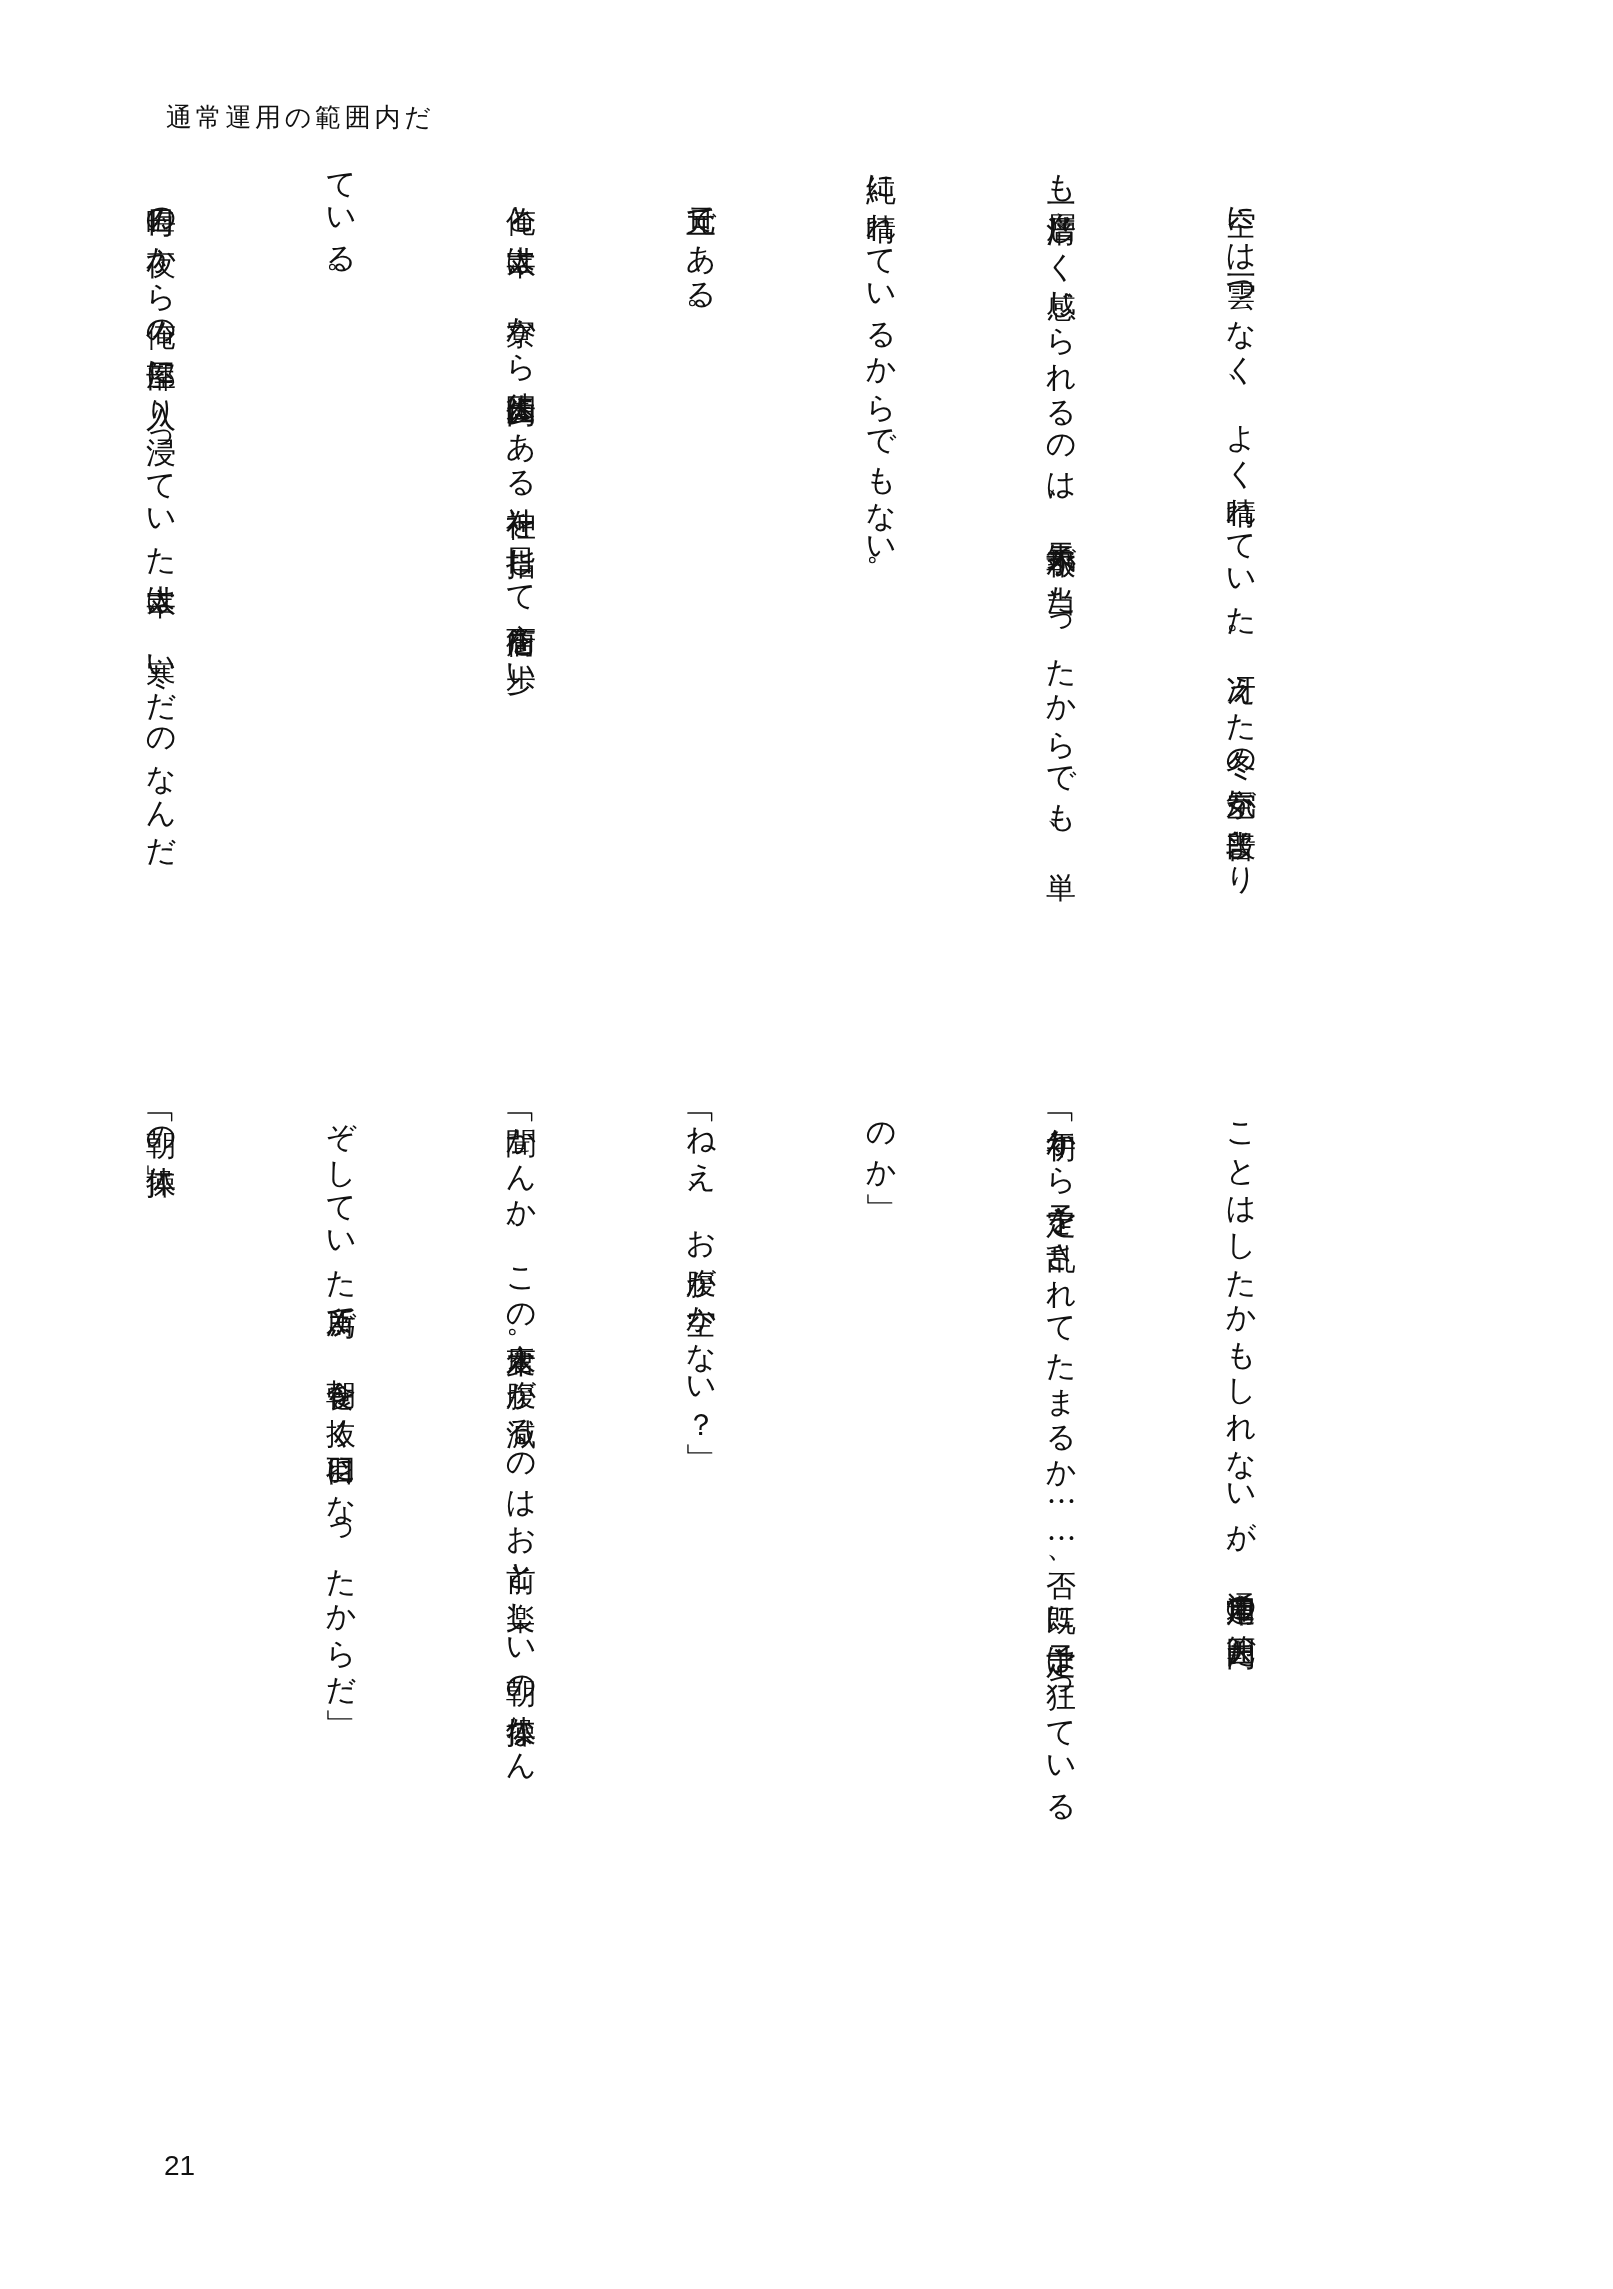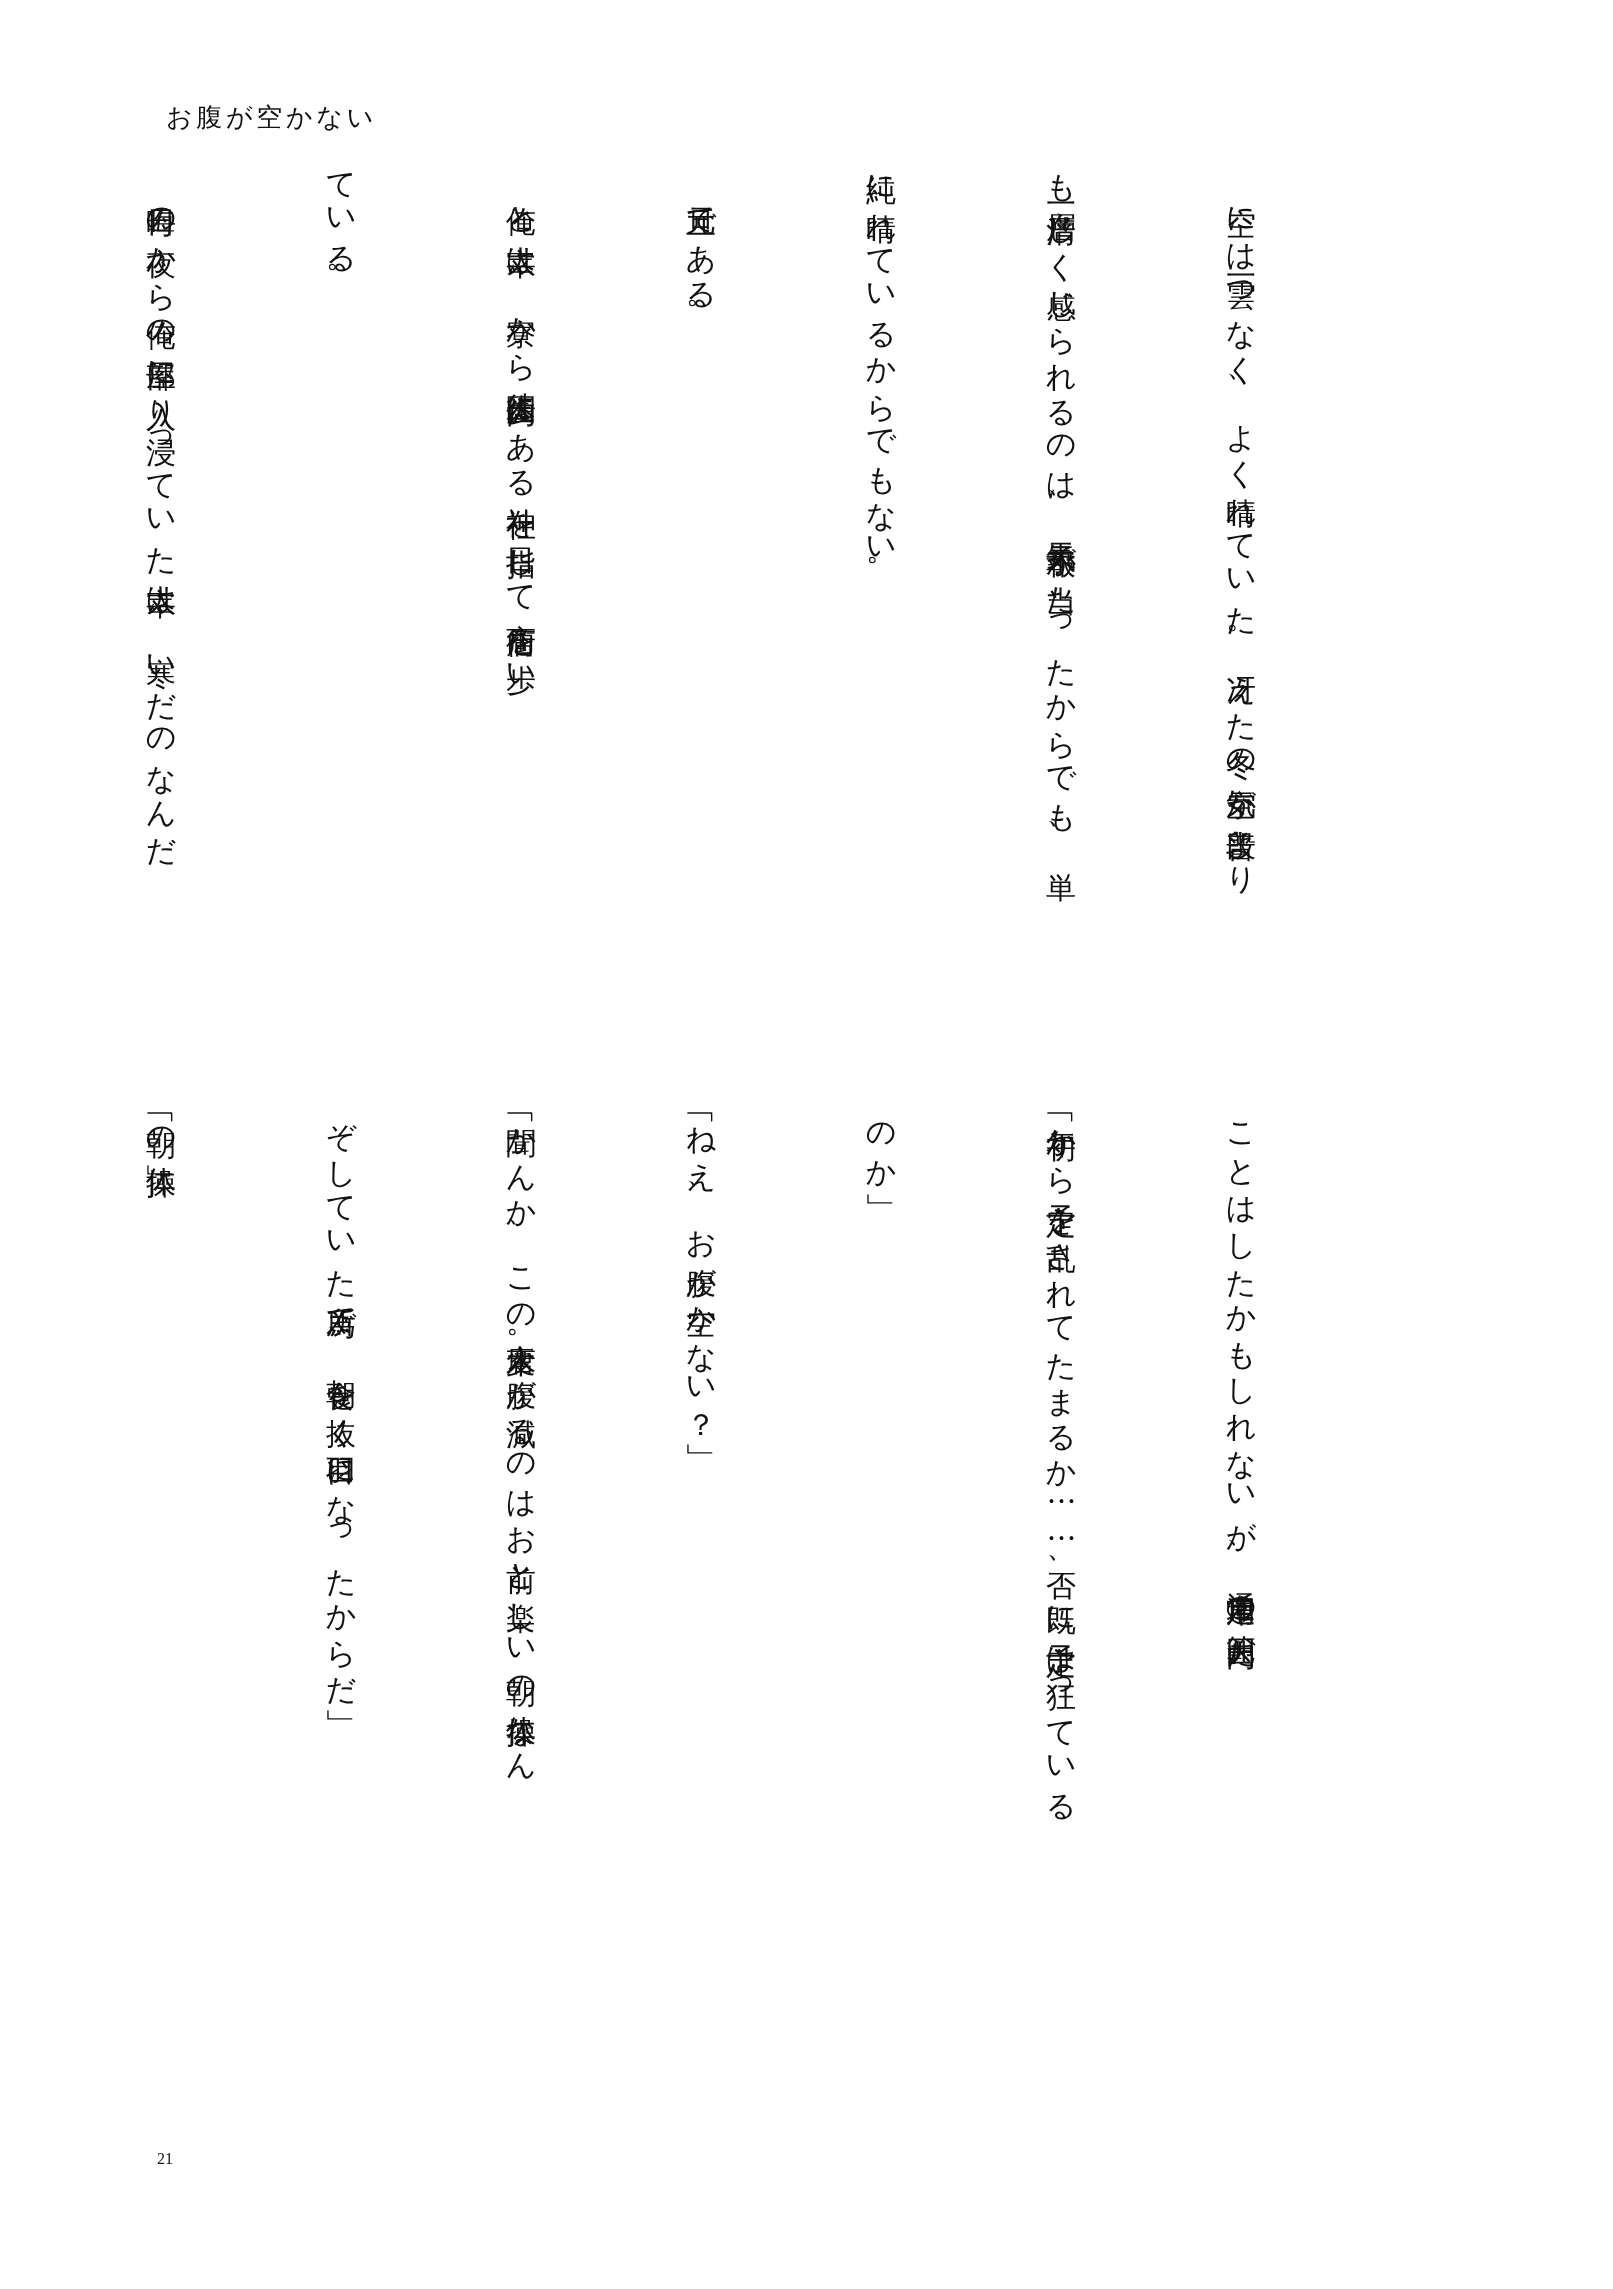--- a/index.html
+++ b/index.html
@@ -1,27 +1,27 @@
 <!DOCTYPE html>
 <html style="font-size:14.8px"><head>
 <meta charset="utf-8">
 <style>
   html, body { margin: 0; padding: 0; background: #ffffff; }
   body { width: 1613px; height: 2290px; position: relative; overflow: hidden; color: #111111; font-family: "DejaVu Serif", "Liberation Serif", serif; }
   .running-head { position: absolute; left: 166px; top: 100px; font-size: 26px; letter-spacing: 3.7px; color: #111; }
-  .page-number { position: absolute; left: 157px; top: 2150px; font-size: 16px; font-family: Liberation Serif, serif; color: #111; }
+  .page-number { position: absolute; left: 164px; top: 2150px; font-size: 28px; font-family: Liberation Sans, sans-serif; color: #111; }
   .block { position: absolute; writing-mode: vertical-rl; text-orientation: upright; font-size: 30px; line-height: 60px; letter-spacing: 1.9px; white-space: pre-wrap; }
   .block-top { right: 222px; top: 152px; height: 886px; width: 1218px; }
   .block-bottom { right: 222px; top: 1103px; height: 904px; width: 1218px; }
   .col { display: block; }
 </style>
 </head>
 <body>
 
-<div class="running-head">お腹が空かない</div>
+<div class="running-head">通常運用の範囲内だ</div>
 
 <div class="block block-top">
   <span class="col">　空には雲一つなく、よく晴れていた。冴えた冬の空気が普段より</span>
   <span class="col">も一層清々しく感じられるのは、天気予報が当たったからでも、単</span>
   <span class="col">純に晴れているからでもない。</span>
   <span class="col">　元旦である。</span>
   <span class="col">　俺と太宰は、寮から徒歩圏内にある神社を目指して商店街を歩い</span>
   <span class="col">ている。</span>
   <span class="col">　晦日の夜から俺の部屋に入り浸っていた太宰は、寒いだのなんだ</span>
   <span class="col">のと言い訳してなかなか起き出そうとしなかったが、どうにかして</span>

